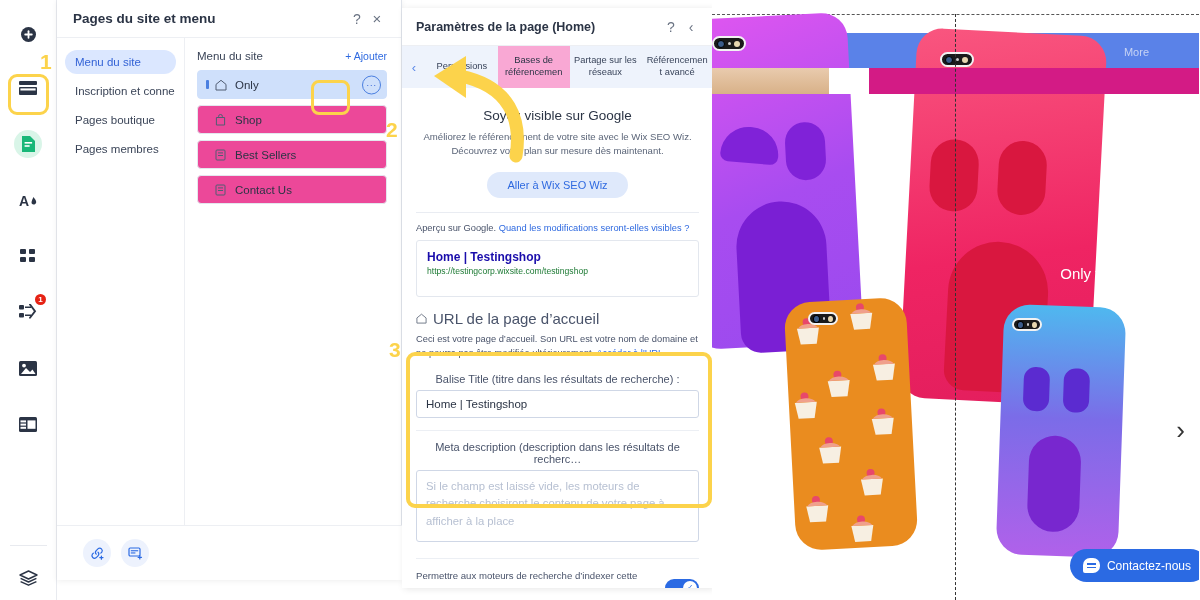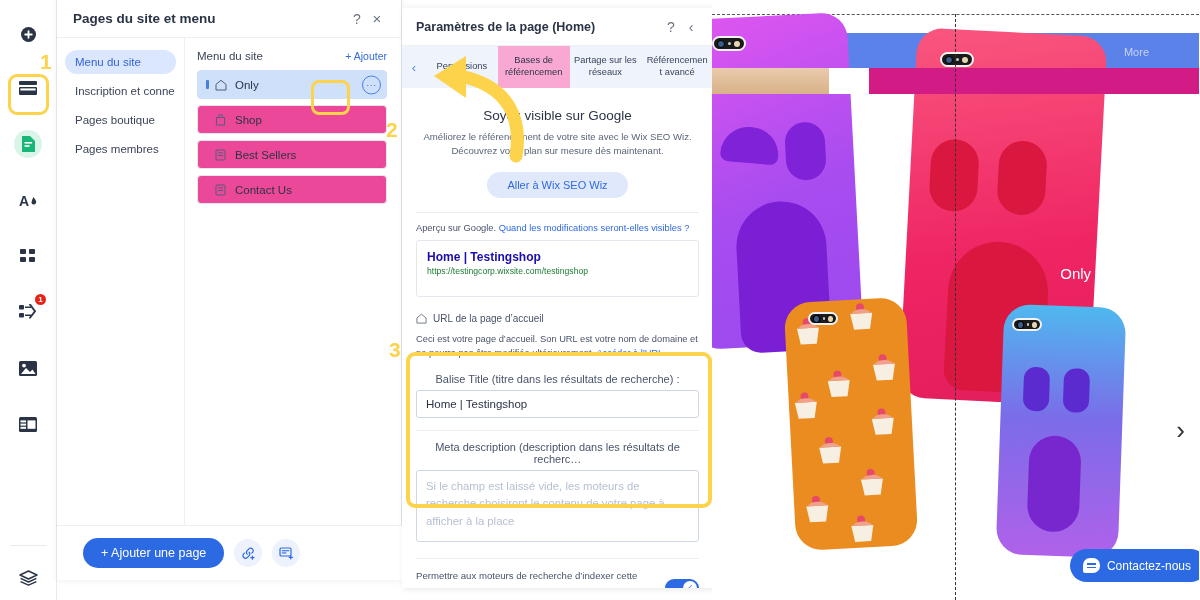--- a/index.html
+++ b/index.html
@@ -129,21 +129,21 @@
      height: 26px; padding: 0 20px; font-size: 11px; cursor: pointer;
      font-family: "Liberation Sans", sans-serif; }
   .hr { height: 1px; background: #e9ecf2; margin: 0 0 10px; }
   .g-preview-label { font-size: 9.3px; color: #49536a; margin-bottom: 7px; }
   .g-preview-label a { color: #2f6ae0; text-decoration: none; }
   .g-card { border: 1px solid #e3e7ee; border-radius: 3px; padding: 9px 10px 20px;
      margin-bottom: 13px; }
   .g-title { font-size: 12px; color: #1a0dab; font-weight: bold; margin-bottom: 2px; }
   .g-url { font-size: 8.6px; color: #1d7a34; }
   .home-url-row { display: flex; align-items: center; gap: 6px; margin-bottom: 5px; }
-  .home-url-label { font-size: 10px; color: #49536a; }
+  .home-url-label { font-size: 15px; color: #49536a; }
   .home-url-desc { font-size: 9.3px; color: #49536a; line-height: 1.5; margin-bottom: 12px; }
   .home-url-desc a { color: #2f6ae0; text-decoration: none; text-align: right; }
   .field-label { font-size: 11px; color: #49536a; margin-bottom: 5px; text-align: center; }
   .text-input {
     width: 100%; height: 28px; border: 1px solid #cfd7e6; border-radius: 3px;
     padding: 0 9px; font-size: 11.5px; color: #2b3445; outline: none;
     font-family: "Liberation Sans", sans-serif; background:#fff;
   }
   .field-sep { height: 1px; background: #eceff4; margin: 12px 0 10px; }
   .text-area {
@@ -347,21 +347,20 @@
                 <rect x="3" y="3.4" width="5" height="1" fill="#515d73"></rect>
                 <rect x="3" y="6" width="5" height="1" fill="#515d73"></rect>
               </svg>
           </span>
           <span>Contact Us</span>
         </div>
       </div>
     </div>
 
     <div class="panel-foot">
-      <button class="btn-primary">+ Ajouter une page</button>
       <span class="round-btn">
         <svg width="15" height="14" viewBox="0 0 15 14">
             <path d="M6.2 8.2a2.6 2.6 0 0 1 0-3.6l2-2a2.6 2.6 0 0 1 3.6 3.6l-1 1" fill="none" stroke="#2b6ae3" stroke-width="1.2" stroke-linecap="round"></path>
             <path d="M8 6.2a2.6 2.6 0 0 1 0 3.6l-2 2a2.6 2.6 0 0 1-3.6-3.6l1-1" fill="none" stroke="#2b6ae3" stroke-width="1.2" stroke-linecap="round"></path>
             <path d="M11.4 10v3.2M9.8 11.6h3.2" stroke="#2b6ae3" stroke-width="1.2" stroke-linecap="round"></path>
           </svg>
       </span>
       <span class="round-btn">
         <svg width="15" height="14" viewBox="0 0 15 14">
             <rect x="1" y="2" width="11" height="8" rx="1.2" fill="none" stroke="#2b6ae3" stroke-width="1.2"></rect>

